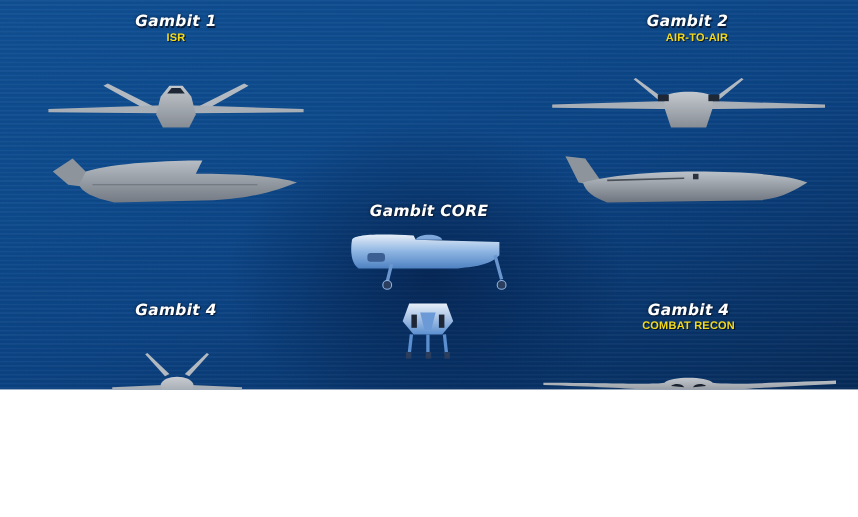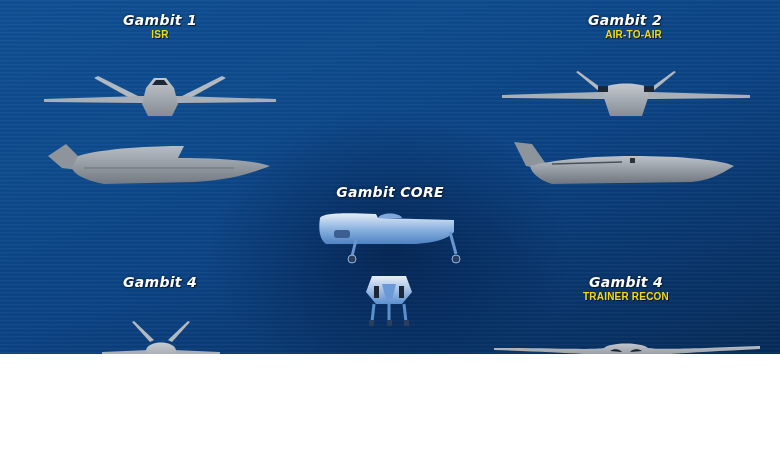--- a/index.html
+++ b/index.html
@@ -159,21 +159,21 @@
           </linearGradient>
         </defs>
       <polygon points="4,4 30,4 34,24 4,30" fill="#9ba1a8"></polygon>
       <path d="M4,30 L34,24 C80,20 160,22 210,26 C235,28 248,30 250,31 C240,34 210,38 150,40 L150,44 L140,44 L138,40 L20,40 C10,38 4,34 4,30 Z" fill="url(#g3s)"></path>
       <ellipse cx="98" cy="31" rx="24" ry="3" fill="#a3a9b0"></ellipse>
     </svg>
   </div>
 
   <div class="group-label" style="left:626px;top:274px;text-align:center;">
     <div class="g-title">Gambit 4</div>
-    <div class="g-sub">TRAINER RECON</div>
+    <div class="g-sub">COMBAT RECON</div>
   </div>
   <div class="craft" style="left:492px;top:338px;">
     <svg width="270" height="30" viewBox="0 0 270 30">
       <defs>
           <linearGradient id="g4f" x1="0" y1="0" x2="0" y2="1">
             <stop offset="0" stop-color="#c2c7cd"></stop>
             <stop offset="1" stop-color="#7c828a"></stop>
           </linearGradient>
         </defs>
       <path d="M2,10 C60,10 100,12 112,10 C118,4 150,4 156,10 C170,12 210,10 268,8 L268,11 C210,14 170,16 158,18 C150,26 120,26 112,18 C100,16 60,14 2,12 Z" fill="url(#g4f)"></path>

